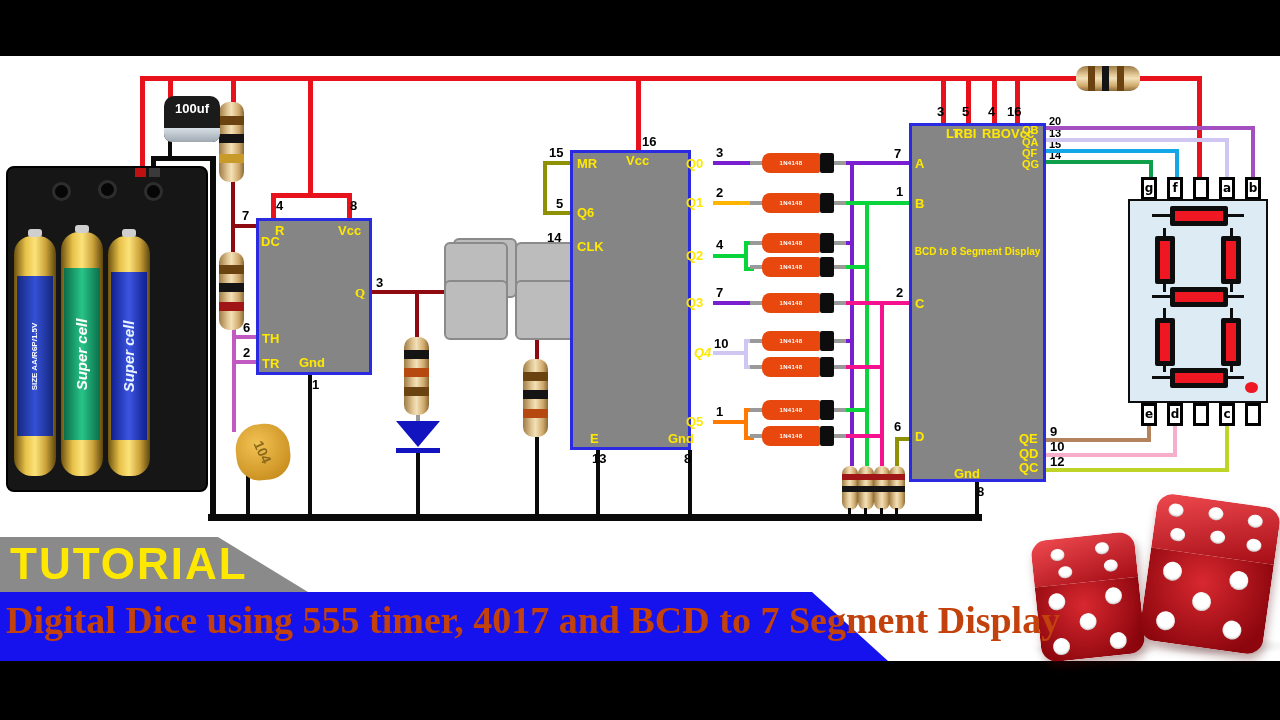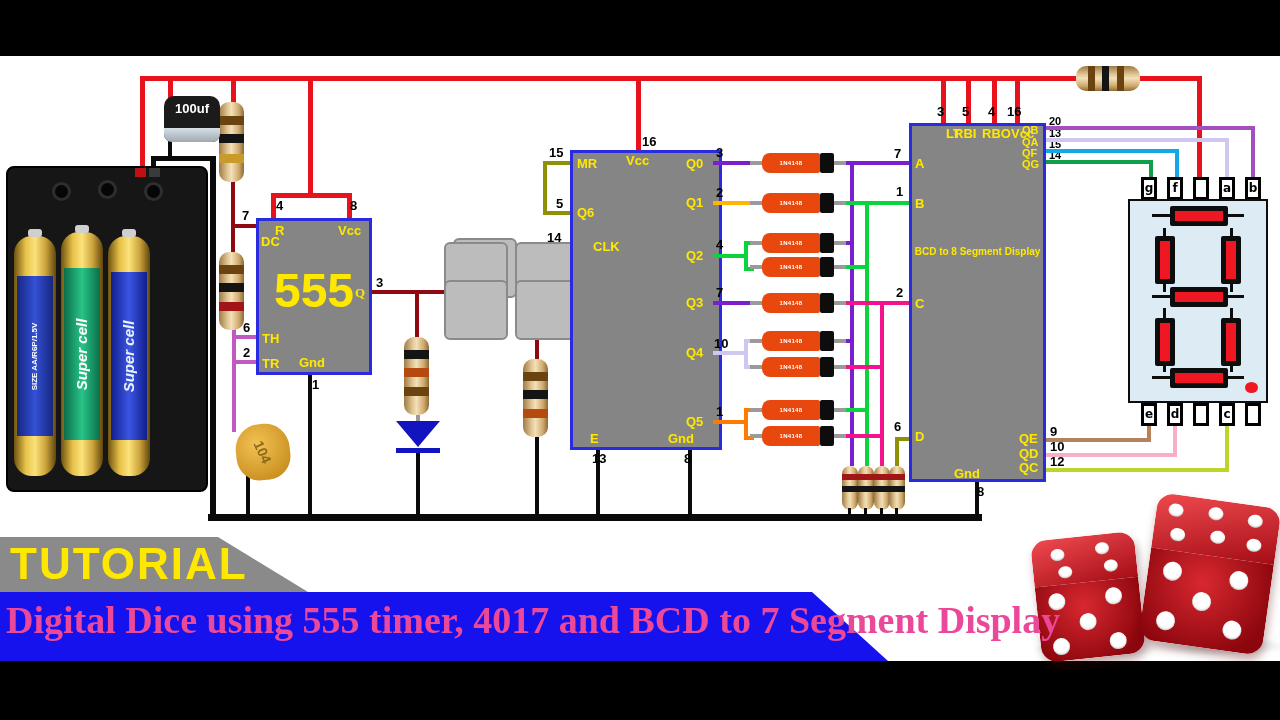--- a/index.html
+++ b/index.html
@@ -33,21 +33,21 @@
   .dieFront{position:absolute;left:0;bottom:0;width:100%;height:62%;background:radial-gradient(circle at 45% 30%,#d82830,#8d060d 80%);}
   .bat{position:absolute;width:42px;border-radius:18px;background:linear-gradient(90deg,#6e520f,#e8c24a 28%,#fce27a 50%,#caa13a 76%,#5e460c);}
   .blabel{position:absolute;left:3px;right:3px;overflow:hidden;display:flex;align-items:center;justify-content:center;}
   .blabel span{transform:rotate(-90deg);white-space:nowrap;font-weight:bold;}
   .screw{position:absolute;width:13px;height:13px;border-radius:50%;background:#060606;border:3px solid #2e2e2e;}
   .bannerGray{position:absolute;left:0;top:537px;width:380px;height:55px;background:#8a8a8a;
               clip-path:polygon(0 0,218px 0,308px 100%,0 100%);}
   .bannerBlue{position:absolute;left:0;top:592px;width:900px;height:69px;background:#1512ee;
               clip-path:polygon(0 0,812px 0,888px 100%,0 100%);}
   .tutorialTxt{position:absolute;left:10px;top:539px;font:bold 44px "Liberation Sans",sans-serif;color:#ffe800;letter-spacing:2px;z-index:5;}
-  .titleTxt{position:absolute;left:6px;top:598px;font:bold 38px "Liberation Serif",serif;color:#ec4899;z-index:5;white-space:nowrap;}
+  .titleTxt{position:absolute;left:6px;top:598px;font:bold 38px "Liberation Serif",serif;color:#c2410c;z-index:5;white-space:nowrap;}
   .cap104{position:absolute;left:236px;top:424px;width:54px;height:56px;border-radius:45% 45% 42% 42%;
           background:radial-gradient(circle at 40% 35%,#f2c253,#c98f1f 80%);transform:rotate(-6deg);
           display:flex;align-items:center;justify-content:center;}
   .cap104 span{transform:rotate(72deg);font:bold 14px "Liberation Sans",sans-serif;color:#8a6a1a;}
   .cap100{position:absolute;left:164px;top:96px;width:56px;height:46px;background:#1b1b1b;border-radius:10px 10px 8px 8px;}
   .cap100 .lbl{position:absolute;left:0;top:5px;width:100%;text-align:center;font:bold 13px "Liberation Sans",sans-serif;color:#fff;}
   .cap100 .foot{position:absolute;left:0;bottom:0;width:100%;height:14px;background:linear-gradient(180deg,#d8dfe6,#9fa9b2);border-radius:0 0 8px 8px;}
   .btn{position:absolute;left:453px;top:238px;width:64px;height:60px;background:#bcbcbc;border:2px solid #8a8a8a;border-radius:6px;box-sizing:border-box;}
   .btn .dot{position:absolute;width:15px;height:15px;border-radius:50%;background:#0d0d0d;}
   .btn .plunger{position:absolute;left:14px;top:11px;width:36px;height:36px;border-radius:50%;background:#8a6258;border:3px solid #5f4038;box-sizing:border-box;}
@@ -102,21 +102,20 @@
   <div class="w" style="left:535px;top:245px;width:4px;height:116px;background:#8f0a10;"></div>
 
   <div class="icbox" style="left:256px;top:218px;width:116px;height:157px;">
     <span class="pl" style="left:16px;top:2px;">R</span>
     <span class="pl" style="left:79px;top:2px;">Vcc</span>
     <span class="pl" style="left:2px;top:13px;">DC</span>
     <span class="pl" style="left:3px;top:110px;">TH</span>
     <span class="pl" style="left:3px;top:135px;">TR</span>
     <span class="pl" style="left:96px;top:64px;font-family:'Liberation Serif',serif;">Q</span>
     <span class="pl" style="left:40px;top:134px;">Gnd</span>
-    <div class="icname" style="left:0;top:42px;width:110px;font-size:48px;">555</div>
   </div>
   <span class="pn" style="left:276px;top:198px;">4</span>
   <span class="pn" style="left:350px;top:198px;">8</span>
   <span class="pn" style="left:242px;top:208px;">7</span>
   <span class="pn" style="left:243px;top:320px;">6</span>
   <span class="pn" style="left:243px;top:345px;">2</span>
   <span class="pn" style="left:376px;top:275px;">3</span>
   <span class="pn" style="left:312px;top:377px;">1</span>
 
   <div class="resv" style="left:219px;top:102px;width:25px;height:80px;">
@@ -187,30 +186,30 @@
     <i class="w" style="left:14px;top:-7px;width:14px;height:8px;background:#cfcfcf;border-radius:3px;"></i>
     <div class="blabel" style="top:36px;bottom:36px;background:linear-gradient(90deg,#101f8e,#3c55e2 50%,#101f8e);">
       <span style="font-size:15px;color:#eaf4ff;font-style:italic;">Super cell</span>
     </div>
   </div>
 
   <div class="w" style="left:543px;top:161px;width:4px;height:54px;background:#8f9104;"></div>
   <div class="w" style="left:543px;top:161px;width:29px;height:4px;background:#8f9104;"></div>
   <div class="w" style="left:543px;top:211px;width:29px;height:4px;background:#8f9104;"></div>
 
-  <div class="icbox" style="left:570px;top:150px;width:152px;height:300px;">
+  <div class="icbox" style="left:570px;top:150px;width:121px;height:300px;">
     <span class="pl" style="left:4px;top:3px;">MR</span>
     <span class="pl" style="left:53px;top:0px;">Vcc</span>
     <span class="pl" style="left:113px;top:3px;">Q0</span>
     <span class="pl" style="left:113px;top:42px;">Q1</span>
     <span class="pl" style="left:4px;top:52px;">Q6</span>
-    <span class="pl" style="left:20px;top:86px;">CLK</span>
+    <span class="pl" style="left:4px;top:86px;">CLK</span>
     <span class="pl" style="left:113px;top:95px;">Q2</span>
     <span class="pl" style="left:113px;top:142px;">Q3</span>
-    <span class="pl" style="left:113px;top:192px;">Q4</span>
+    <span class="pl" style="left:121px;top:192px;font-style:italic;">Q4</span>
     <span class="pl" style="left:113px;top:261px;">Q5</span>
     <span class="pl" style="left:17px;top:278px;">E</span>
     <span class="pl" style="left:95px;top:278px;">Gnd</span>
   </div>
   <span class="pn" style="left:642px;top:134px;">16</span>
   <span class="pn" style="left:549px;top:145px;">15</span>
   <span class="pn" style="left:716px;top:145px;">3</span>
   <span class="pn" style="left:716px;top:185px;">2</span>
   <span class="pn" style="left:556px;top:196px;">5</span>
   <span class="pn" style="left:547px;top:230px;">14</span>

